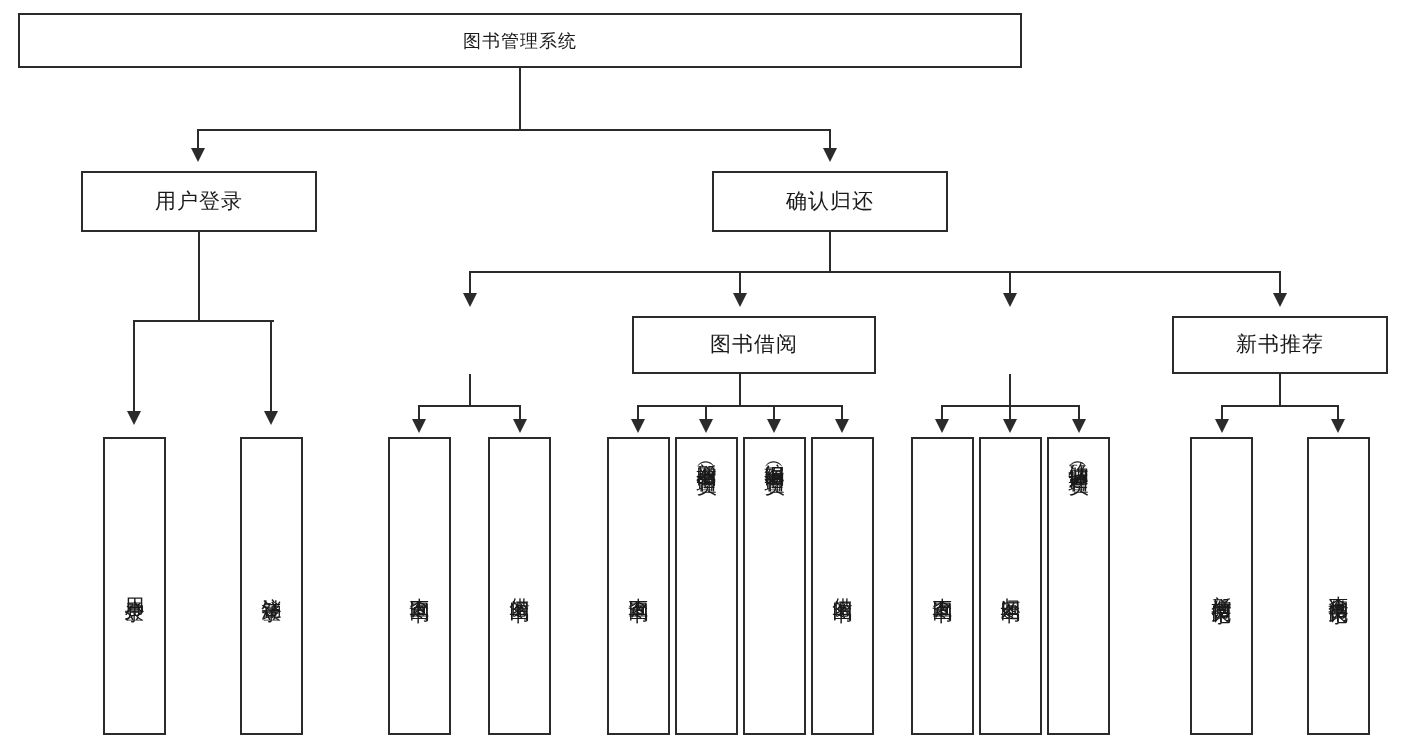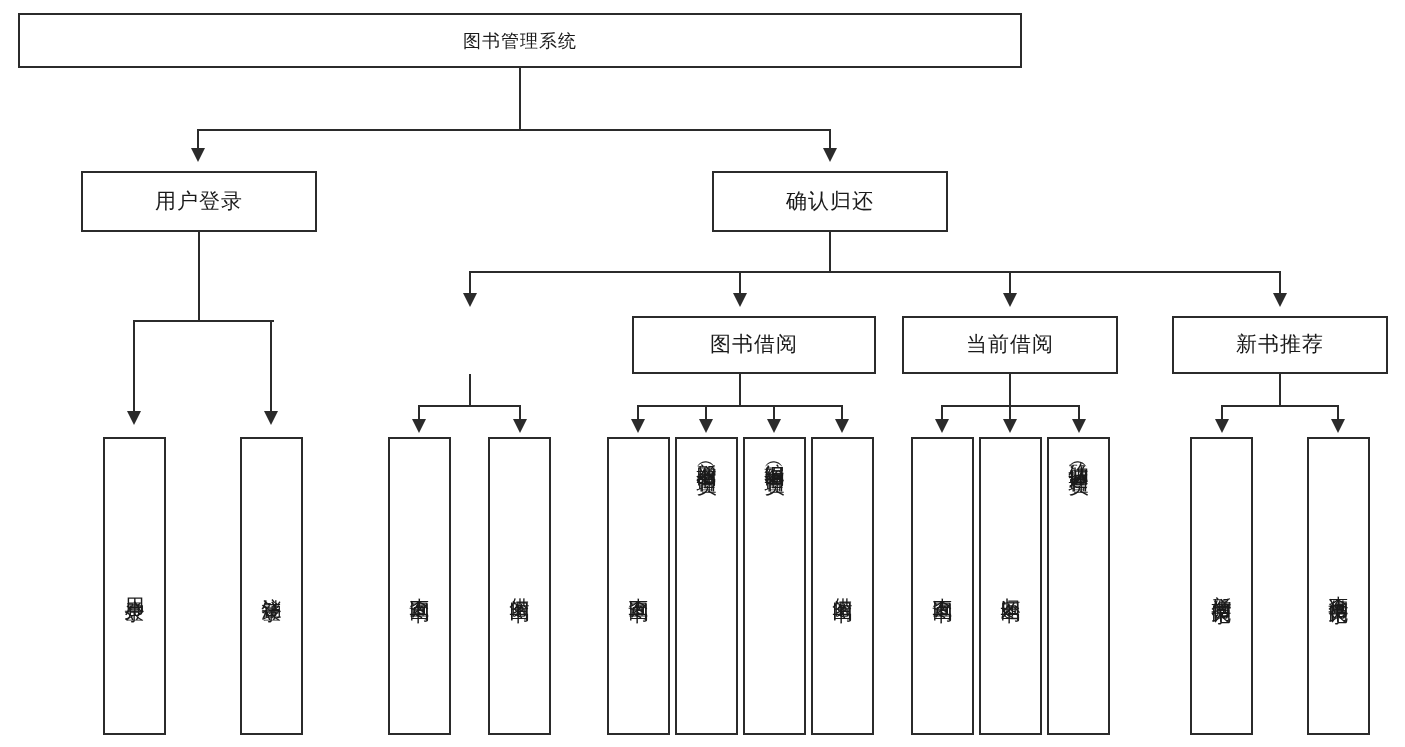--- a/index.html
+++ b/index.html
@@ -122,23 +122,20 @@
   <div class="edge v" style="left:739px; top:271px; width:2px; height:25px;"></div>
   <div class="arrow" style="left:733px; top:293px;"></div>
   <div class="edge v" style="left:1009px; top:271px; width:2px; height:25px;"></div>
   <div class="arrow" style="left:1003px; top:293px;"></div>
   <div class="edge v" style="left:1279px; top:271px; width:2px; height:25px;"></div>
   <div class="arrow" style="left:1273px; top:293px;"></div>
 
   <div class="node horiz" style="left:632px; top:316px; width:244px; height:58px;">
     <span>图书借阅</span>
   </div>
-  <div class="node horiz" style="left:902px; top:316px; width:216px; height:58px;">
-    <span>当前借阅</span>
-  </div>
   <div class="node horiz" style="left:1172px; top:316px; width:216px; height:58px;">
     <span>新书推荐</span>
   </div>
 
   <div class="edge v" style="left:469px; top:374px; width:2px; height:32px;"></div>
   <div class="edge h" style="left:418px; top:405px; width:103px; height:2px;"></div>
   <div class="edge v" style="left:418px; top:405px; width:2px; height:17px;"></div>
   <div class="arrow" style="left:412px; top:419px;"></div>
   <div class="edge v" style="left:519px; top:405px; width:2px; height:17px;"></div>
   <div class="arrow" style="left:513px; top:419px;"></div>

